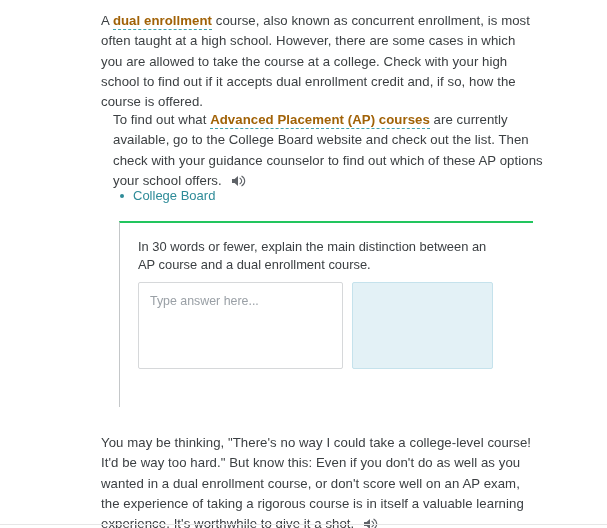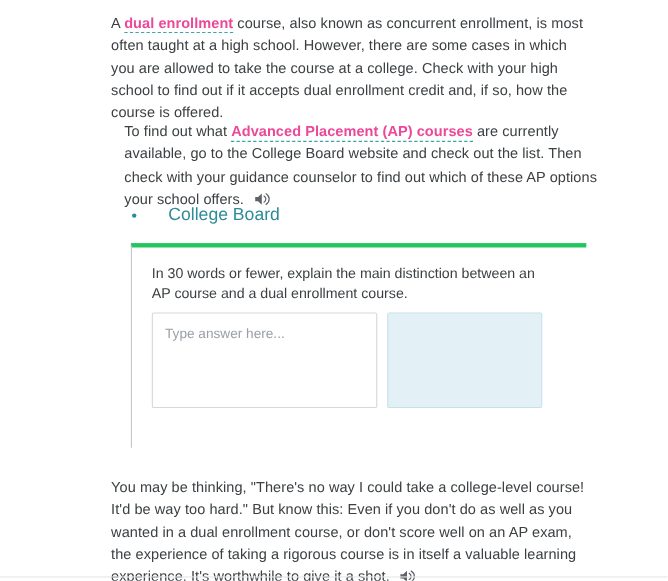--- a/index.html
+++ b/index.html
@@ -39,21 +39,21 @@
     line-height: 20.3px;
     color: #3c4043;
     letter-spacing: 0.005em;
   }
 
   .p1 { position: absolute; left: 0; top: 11px; width: 433px; }
   .p2 { position: absolute; left: 12px; top: 110px; width: 433px; }
   .p3 { position: absolute; left: 0; top: 433px; width: 433px; }
 
   a.gloss {
-    color: #ec4899;
+    color: #a16207;
     font-weight: bold;
     text-decoration: none;
     border-bottom: 1px dashed #3fa3ad;
     padding-bottom: 1px;
     cursor: pointer;
   }
 
   
   .speaker {
     display: inline-block;
@@ -86,33 +86,32 @@
     left: 1px;
     top: 6px;
     width: 4px;
     height: 4px;
     border-radius: 50%;
     background: #2e8b98;
   }
   .bullet-list a {
     color: #2e8b98;
     text-decoration: none;
-    font-size: 16px;
+    font-size: 13px;
     cursor: pointer;
-    margin-left: 20px;
   }
 
   
   .qcard {
     position: absolute;
     left: 18px;
     top: 221px;
     width: 414px;
     border-left: 1px solid #c4c7c9;
-    border-top: 4px solid #22c55e;
+    border-top: 2px solid #22c55e;
     height: 186px;
     box-sizing: border-box;
   }
 
   .qprompt {
     position: absolute;
     left: 18px;
     top: 15px;
     width: 350px;
     font-size: 12.9px;

